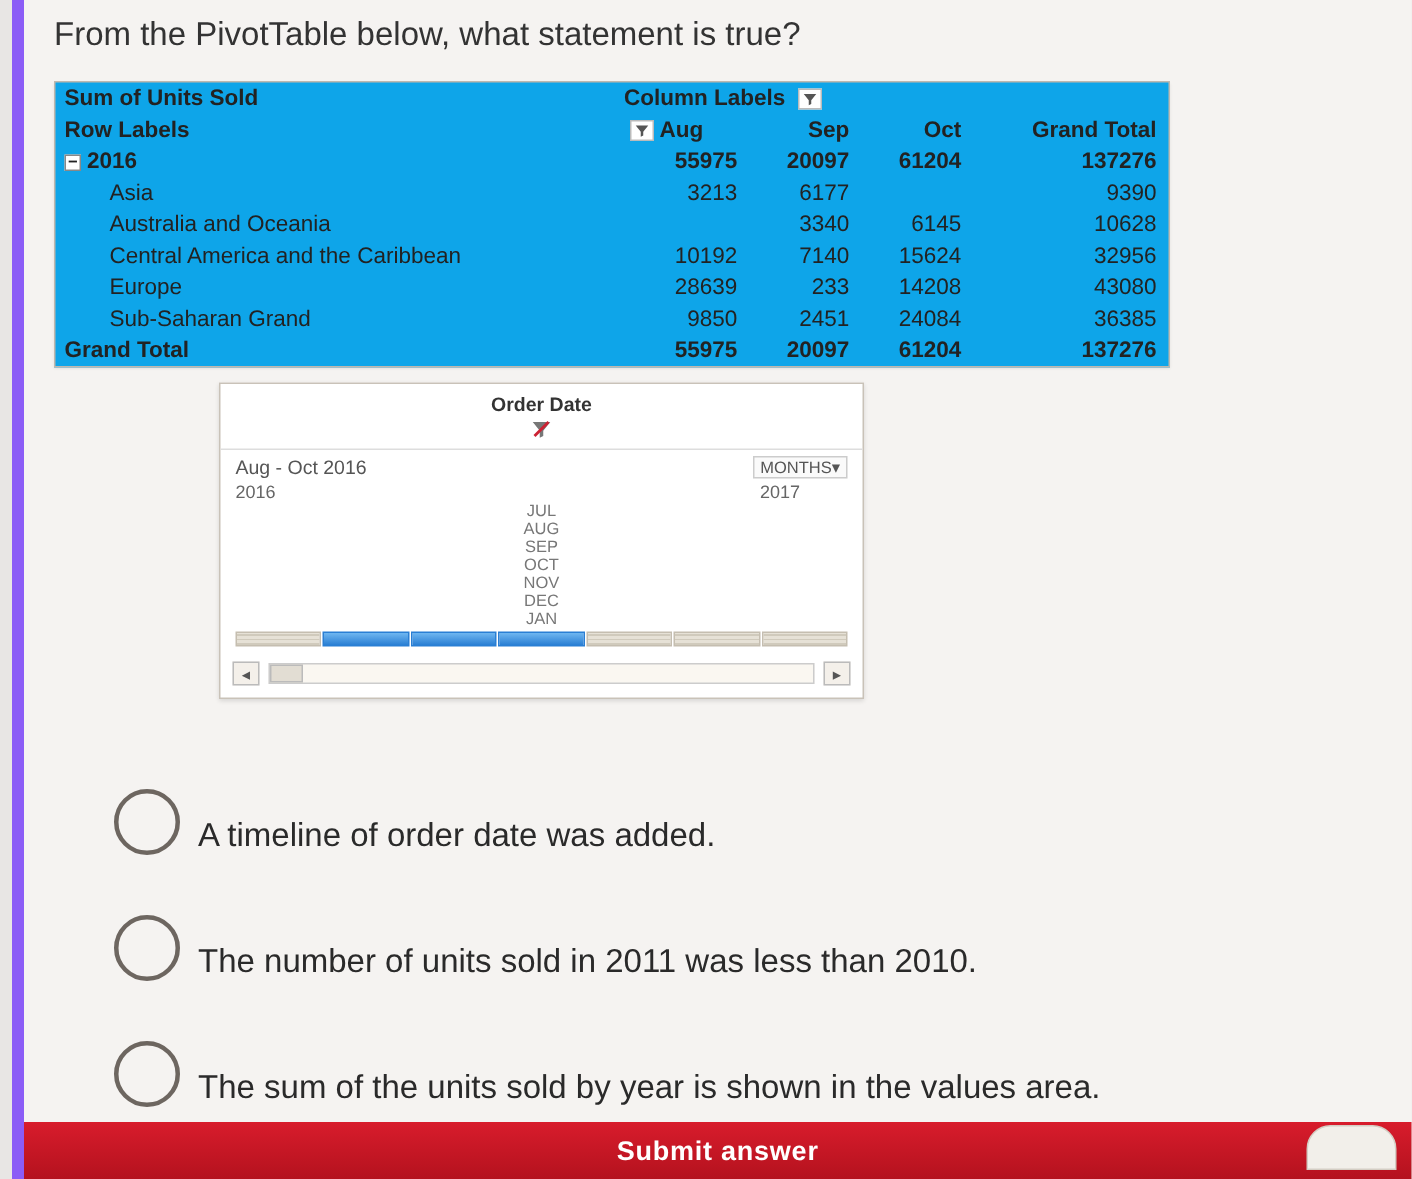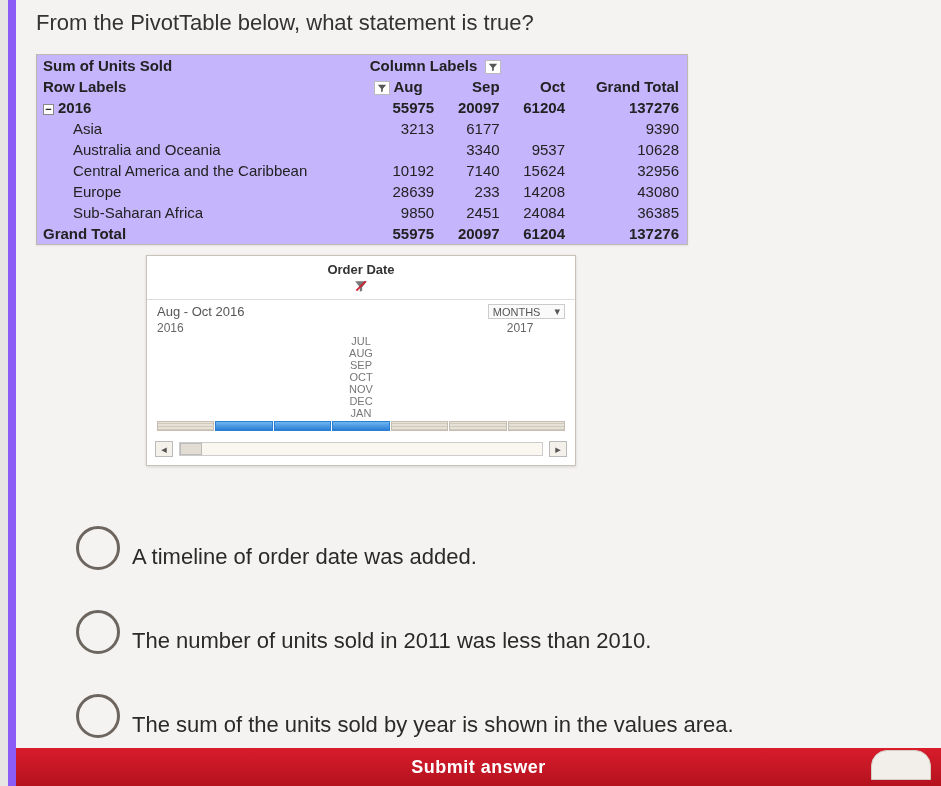--- a/index.html
+++ b/index.html
@@ -20,23 +20,23 @@
       position: relative;
     }
     .question {
       font-size: 22px;
       color: #333;
       margin-bottom: 18px;
       font-weight: 400;
     }
     
     .pivot-wrap {
-      background: #c4b5fd;
+      background: #0ea5e9;
       border: 1px solid #bfb8ae;
-      width: 652px;
+      width: 744px;
       margin-bottom: 10px;
       box-shadow: 0 1px 2px rgba(0,0,0,.08);
     }
     table.pivot {
       border-collapse: collapse;
       width: 100%;
       font-size: 15px;
     }
     table.pivot td, table.pivot th {
       padding: 2px 8px 2px 6px;
@@ -100,21 +100,21 @@
       justify-content: space-between;
       padding: 4px 10px 2px 10px;
       font-size: 13px;
     }
     .months-dd {
       display: inline-flex; align-items: center;
       border: 1px solid #ccc;
       padding: 0 4px;
       font-size: 11px;
       background: #fafafa;
-      gap: 14px;
+      gap: 0;
       margin-left: 48px;
     }
     .timeline-years {
       display: flex;
       padding: 0 10px;
       font-size: 12px;
       color: #666;
     }
     .timeline-years .y1 { flex: 6; }
     .timeline-years .y2 { flex: 1; text-align: left; }
@@ -265,39 +265,39 @@
         <td class="rowlabel indent1">Asia</td>
         <td>3213</td>
         <td>6177</td>
         <td></td>
         <td>9390</td>
       </tr>
       <tr>
         <td class="rowlabel indent1">Australia and Oceania</td>
         <td></td>
         <td>3340</td>
-        <td>9537</td>
+        <td>6145</td>
         <td>10628</td>
       </tr>
       <tr>
         <td class="rowlabel indent1">Central America and the Caribbean</td>
         <td>10192</td>
         <td>7140</td>
         <td>15624</td>
         <td>32956</td>
       </tr>
       <tr>
         <td class="rowlabel indent1">Europe</td>
         <td>28639</td>
         <td>233</td>
         <td>14208</td>
         <td>43080</td>
       </tr>
       <tr>
-        <td class="rowlabel indent1">Sub-Saharan Africa</td>
+        <td class="rowlabel indent1">Sub-Saharan Grand</td>
         <td>9850</td>
         <td>2451</td>
         <td>24084</td>
         <td>36385</td>
       </tr>
       <tr class="bold">
         <td class="rowlabel bold">Grand Total</td>
         <td>55975</td>
         <td>20097</td>
         <td>61204</td>

